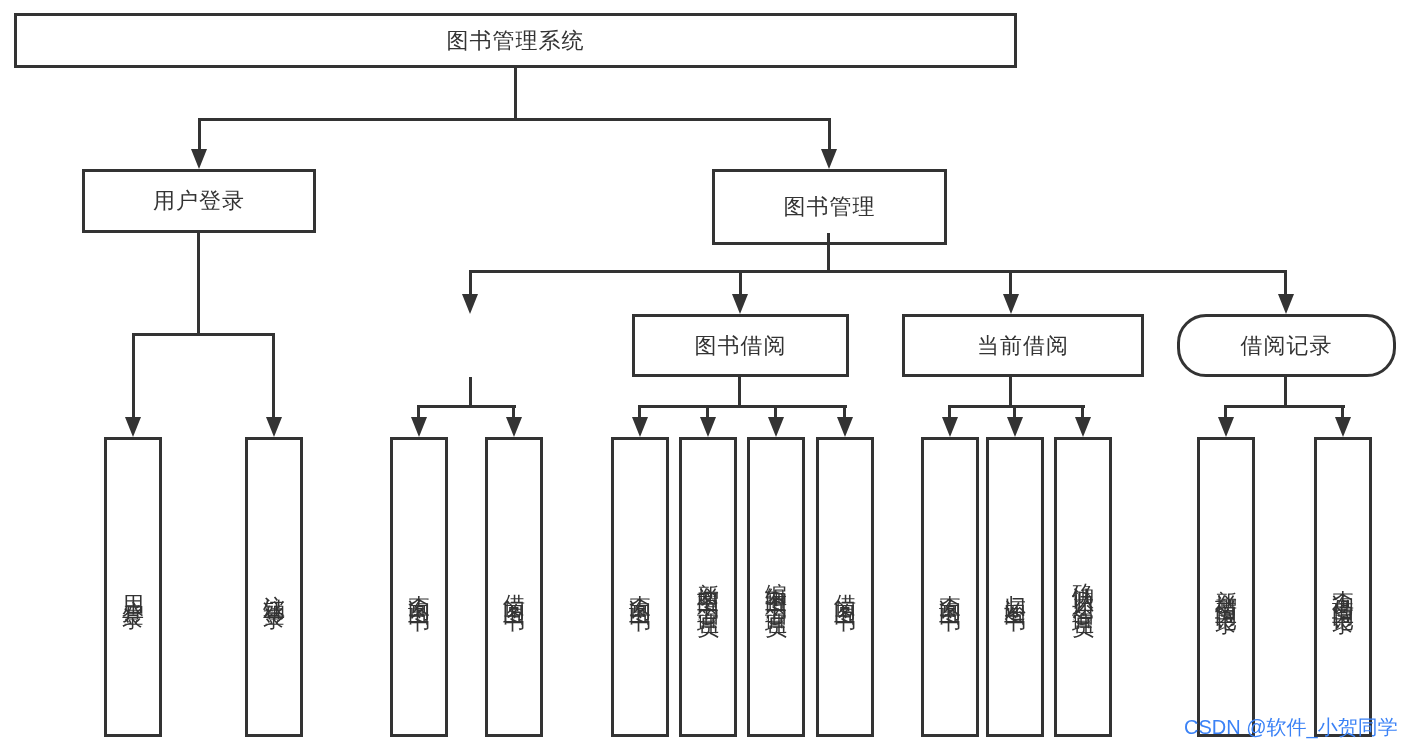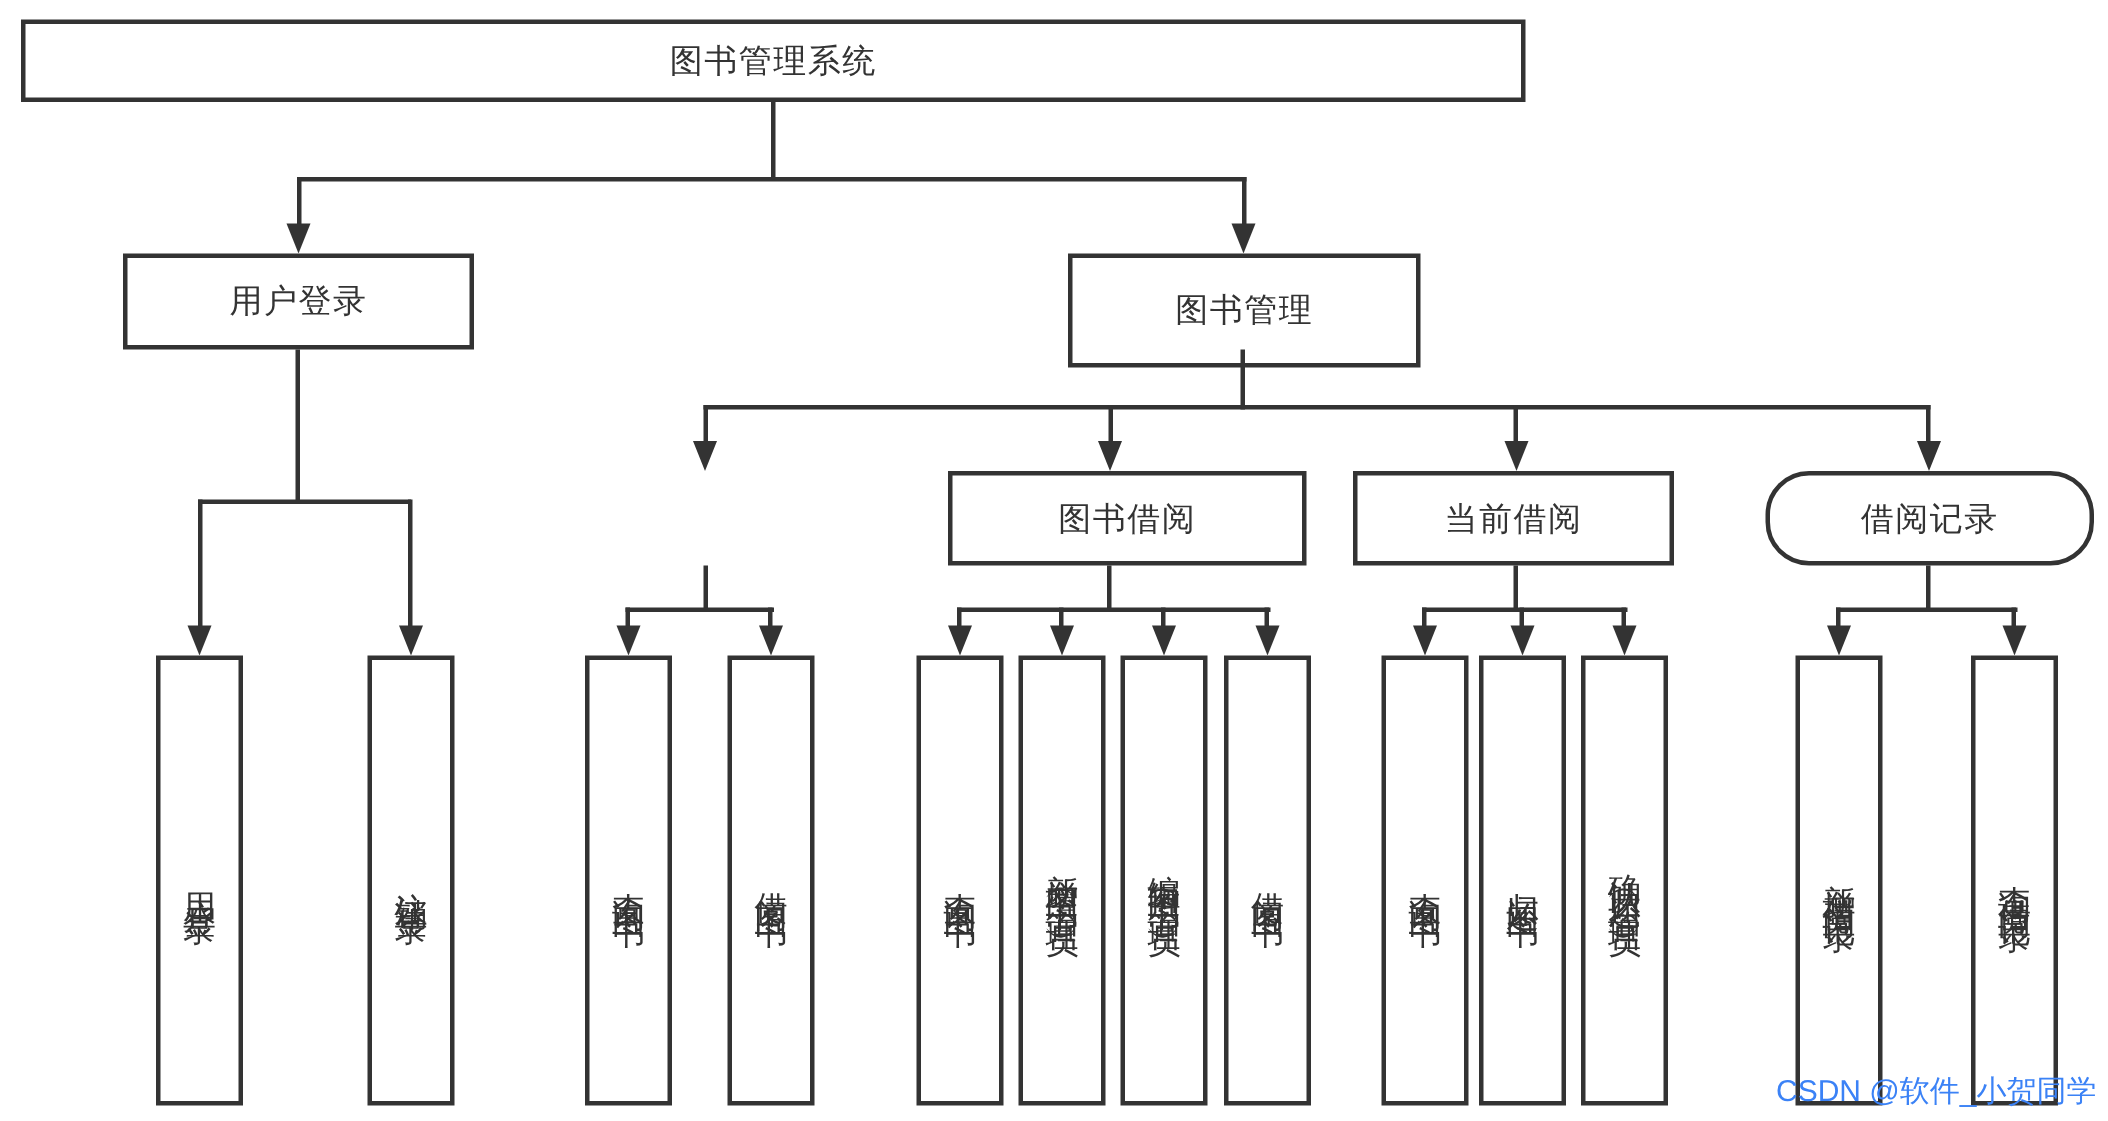--- a/index.html
+++ b/index.html
@@ -87,24 +87,24 @@
   <div class="hline" style="left:469px; top:270px; width:818px;"></div>
   <div class="vline" style="left:469px; top:270px; height:28px;"></div>
   <div class="arrow" style="left:462px; top:294px;"></div>
   <div class="vline" style="left:739px; top:270px; height:28px;"></div>
   <div class="arrow" style="left:732px; top:294px;"></div>
   <div class="vline" style="left:1009px; top:270px; height:28px;"></div>
   <div class="arrow" style="left:1003px; top:294px;"></div>
   <div class="vline" style="left:1284px; top:270px; height:28px;"></div>
   <div class="arrow" style="left:1278px; top:294px;"></div>
 
-  <div class="box" style="left:632px; top:314px; width:239px; height:63px;">
+  <div class="box" style="left:632px; top:314px; width:217px; height:63px;">
     <span>图书借阅</span>
   </div>
-  <div class="box" style="left:902px; top:314px; width:214px; height:63px;">
+  <div class="box" style="left:902px; top:314px; width:242px; height:63px;">
     <span>当前借阅</span>
   </div>
   <div class="box" style="left:1177px; top:314px; width:219px; height:63px;border-radius:29px;">
     <span>借阅记录</span>
   </div>
 
   <div class="vline" style="left:469px; top:377px; height:31px;"></div>
   <div class="hline" style="left:417px; top:405px; width:99px;"></div>
   <div class="vline" style="left:417px; top:405px; height:16px;"></div>
   <div class="arrow" style="left:411px; top:417px;"></div>

